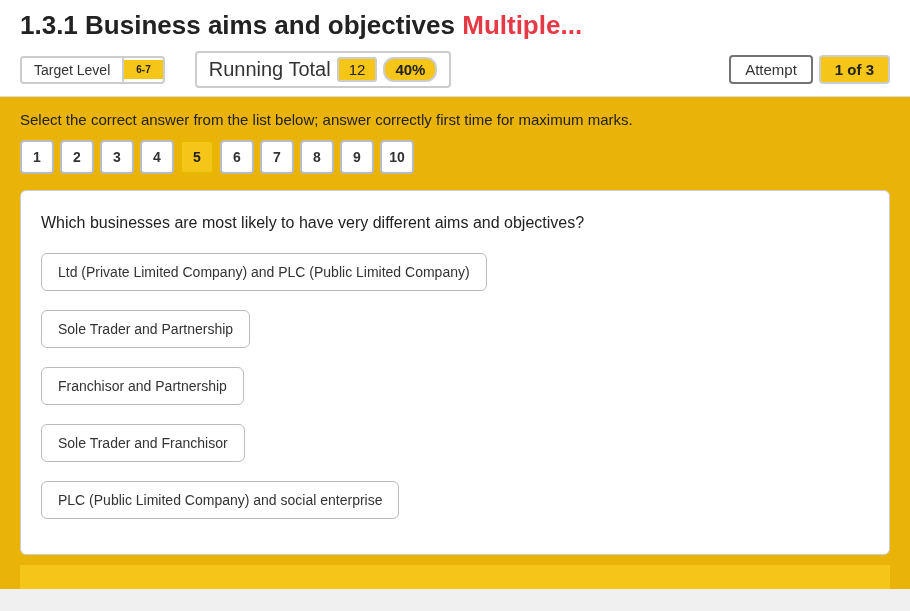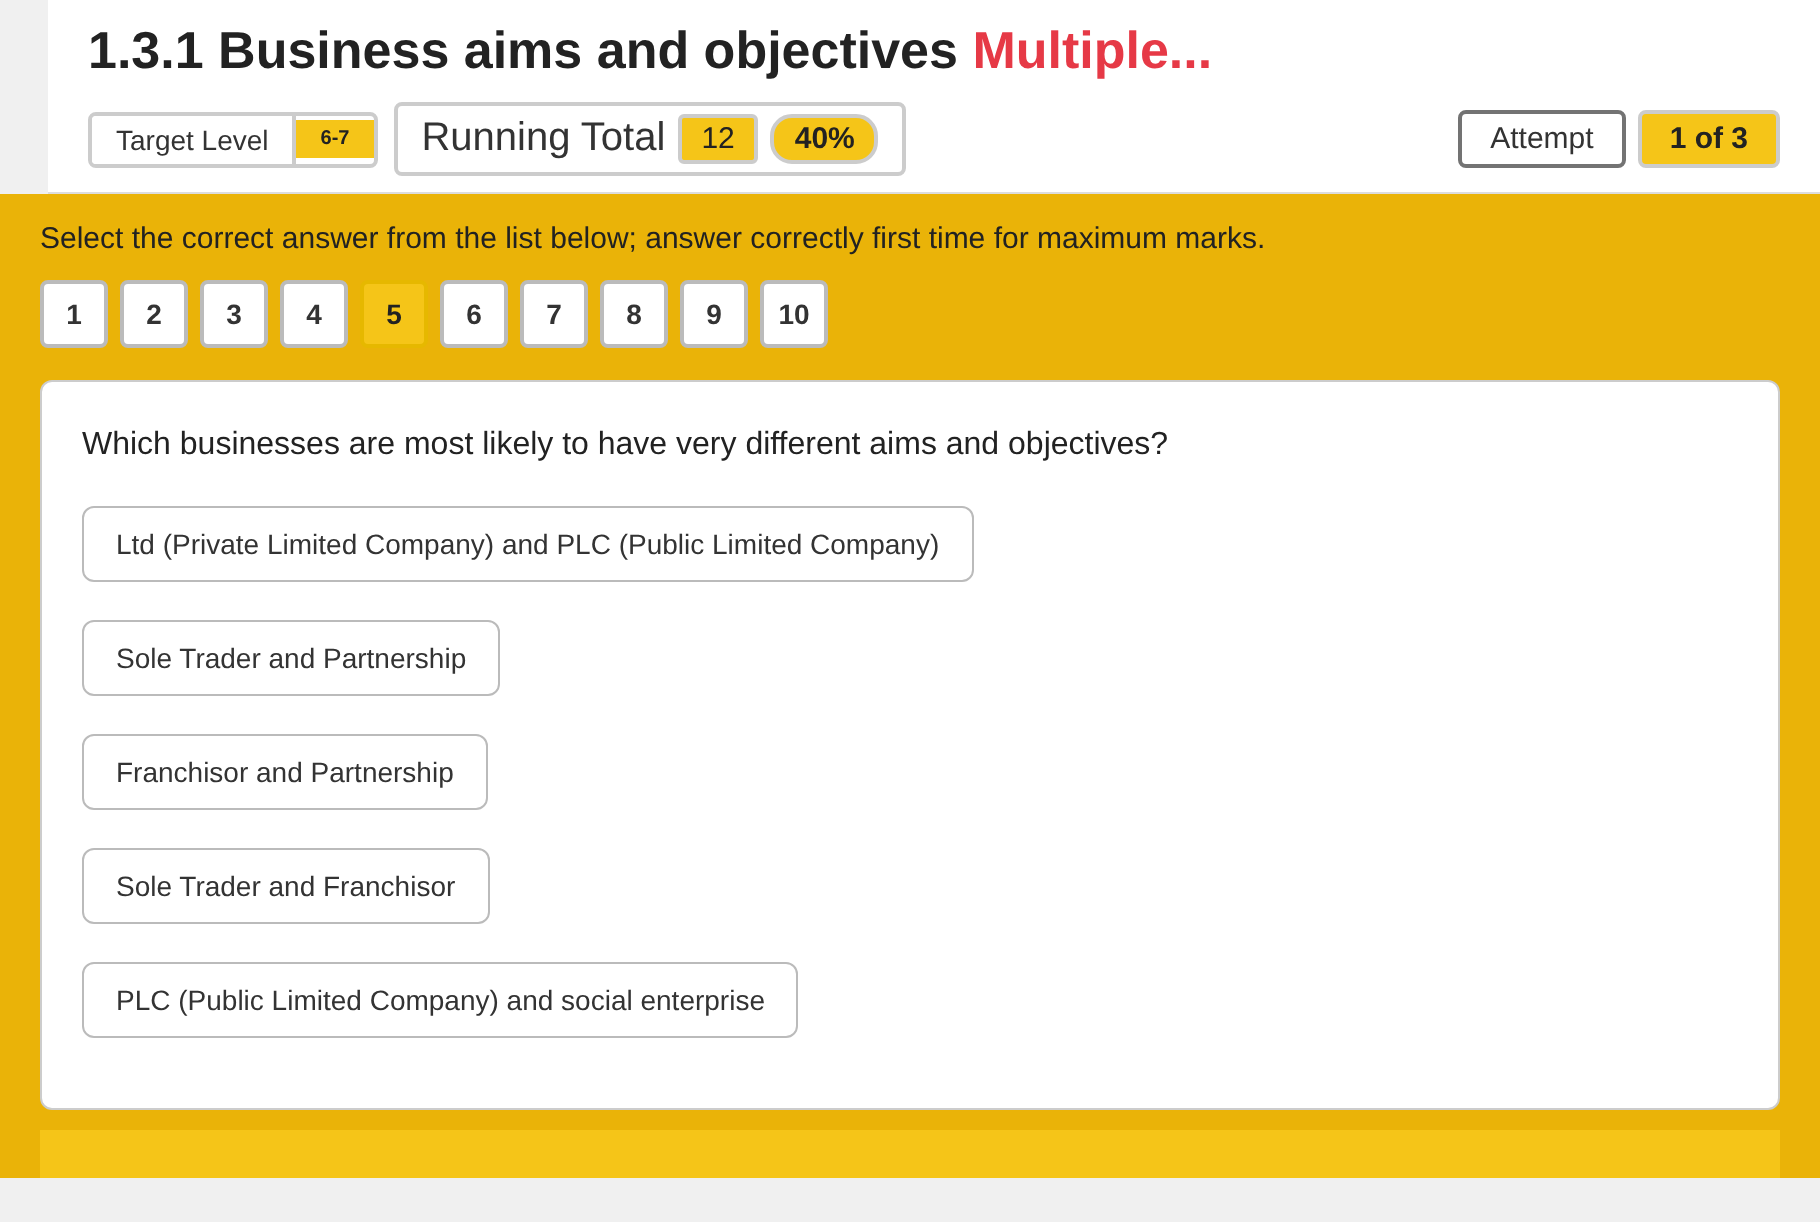--- a/index.html
+++ b/index.html
@@ -13,35 +13,34 @@
     .page {
       background: #f0f0f0;
       padding: 0;
       width: 910px;
       min-height: 611px;
     }
     .header-bar {
       background: #fff;
       padding: 10px 20px 8px 20px;
       border-bottom: 1px solid #ddd;
-      margin-left: 24px;
     }
     .title-row {
       font-size: 26px;
       font-weight: bold;
       color: #222;
       margin-bottom: 10px;
     }
     .title-row .highlight {
       color: #e63946;
     }
     .meta-row {
       display: flex;
       align-items: center;
-      gap: 8px;
+      gap: 30px;
     }
     .attempt-group {
       display: flex;
       align-items: center;
       gap: 6px;
       margin-left: auto;
     }
     .running-total-group {
       display: flex;
       align-items: center;

